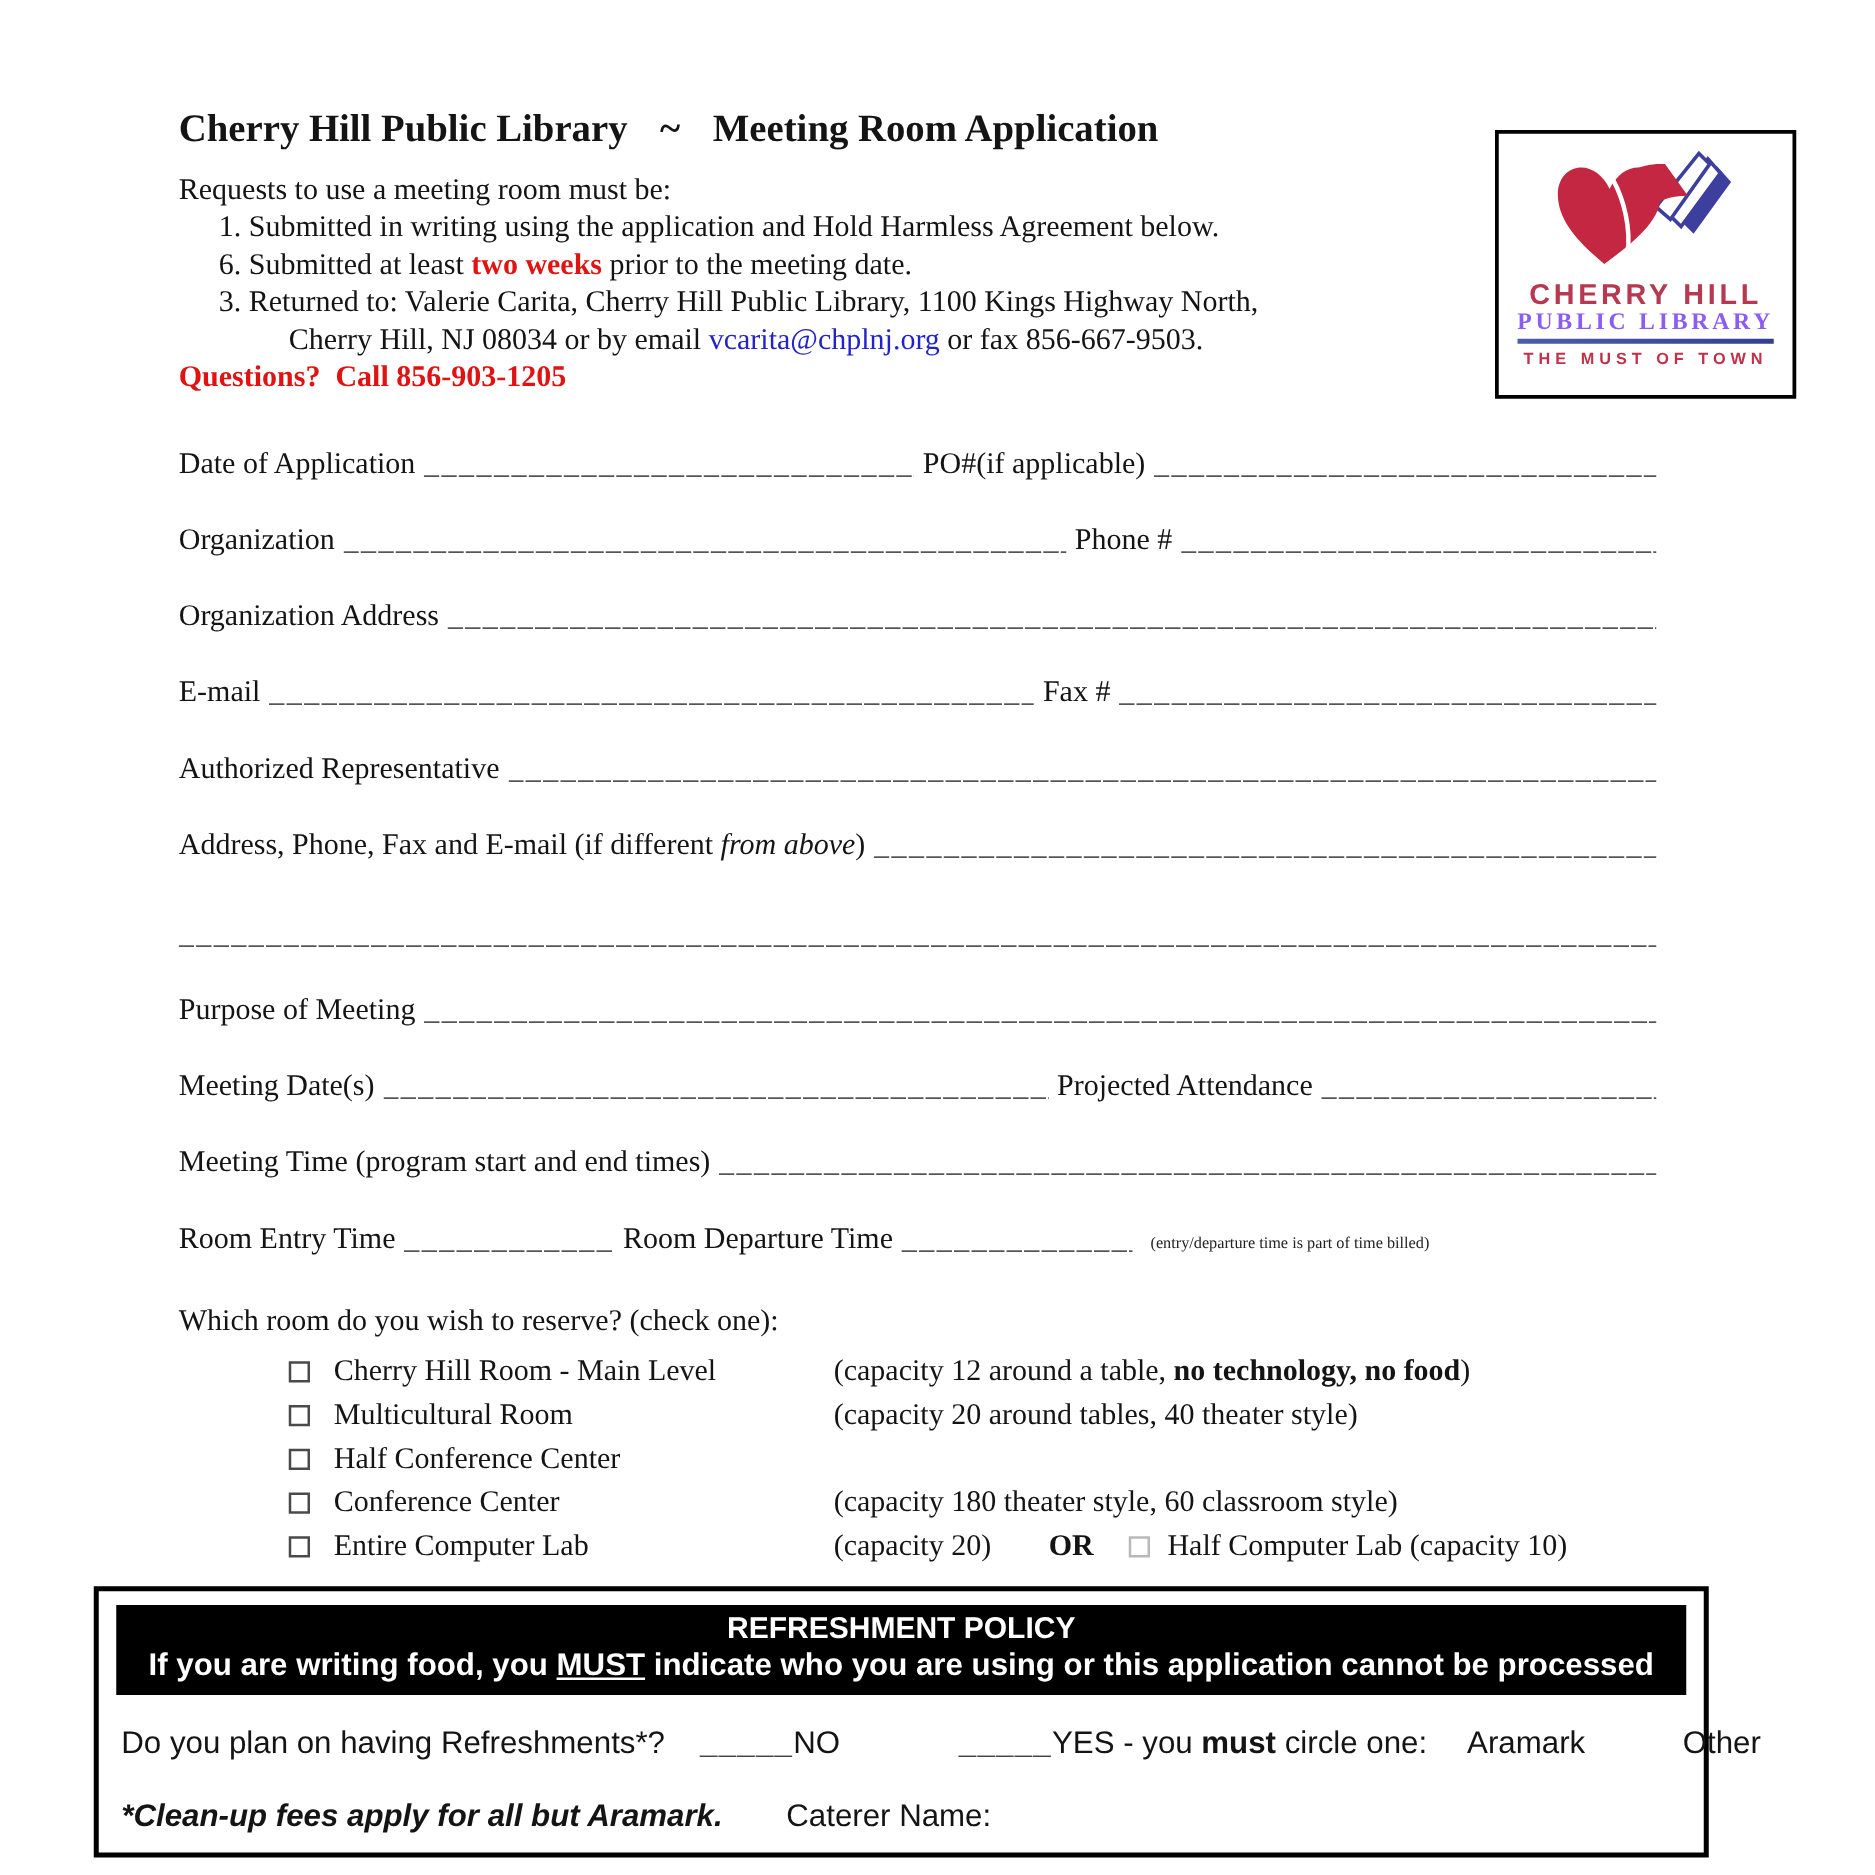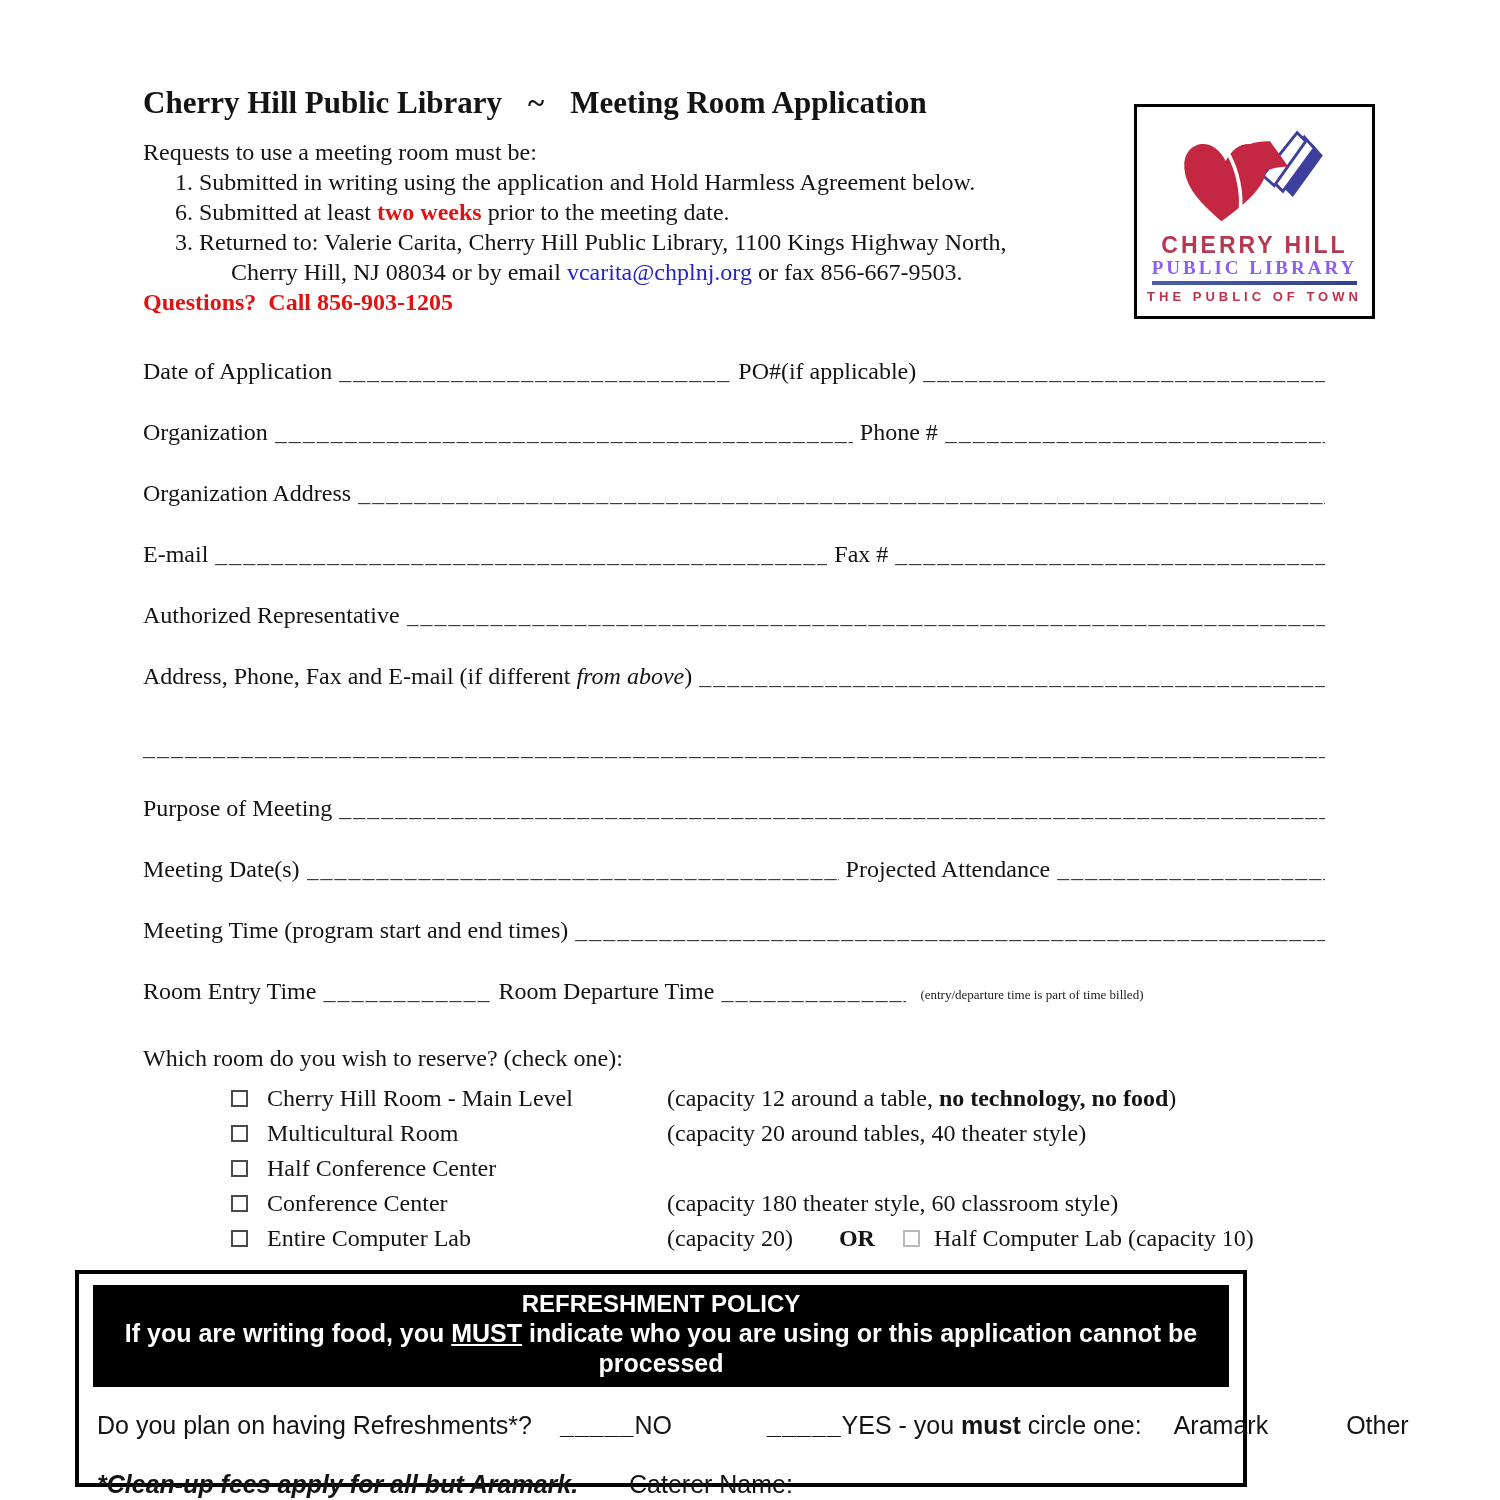--- a/index.html
+++ b/index.html
@@ -13,24 +13,24 @@
     box-sizing:border-box;
   }
   .content{padding:85px 175px 0 143px;}
 
   
   .title{font-size:31px;font-weight:bold;white-space:nowrap;}
   .title .tilde{display:inline-block;margin:0 26px;font-weight:bold;}
 
   
   .logo-box{
-    position:absolute;left:1134px;top:104px;width:241px;height:215px;
+    position:absolute;left:1196px;top:104px;width:241px;height:215px;
     border:3px solid #000;box-sizing:border-box;background:#fff;
     display:flex;flex-direction:column;align-items:center;justify-content:flex-start;
-    padding-top:16px;
+    padding-top:6px;
   }
   .logo-art{width:150px;height:108px;}
   .logo-line1{font-family:"Liberation Sans",sans-serif;font-size:23px;font-weight:bold;letter-spacing:3px;color:#b53950;line-height:24px;margin-top:2px;}
   .logo-line2{font-family:Liberation Serif, serif;font-size:19px;font-weight:bold;letter-spacing:3px;color:#8b5cf6;line-height:21px;}
   .logo-rule{width:205px;height:4px;background:linear-gradient(90deg,#4d5cab,#333f92);margin:3px 0 4px 0;}
   .logo-tag{font-family:"Liberation Sans",sans-serif;font-size:13px;font-weight:bold;letter-spacing:4px;color:#c2304a;}
 
   
   .intro{margin-top:16px;font-size:24px;line-height:30px;max-width:1010px;}
   .intro .item{padding-left:32px;}
@@ -61,21 +61,21 @@
   }
   .cbx.light{border-color:#b9b9b9;}
   .opt .name{flex:0 0 400px;white-space:nowrap;}
   .opt .cap{white-space:nowrap;}
   .bold{font-weight:bold;}
   .or{font-weight:bold;margin:0 28px 0 46px;}
   .cbx.inline{margin-left:0;margin-right:14px;}
 
   
   .refresh{
-    margin:14px 0 0 -68px;width:1172px;height:217px;box-sizing:border-box;
+    margin:14px 0 0 -68px;width:1292px;height:217px;box-sizing:border-box;
     border:4px solid #000;background:#fff;
     font-family:"Liberation Sans",sans-serif;
     padding:11px 14px 0 14px;
   }
   .band{
     background:#000;color:#fff;text-align:center;
     padding:5px 4px 9px 4px;
   }
   .band .l1{font-size:24px;font-weight:bold;line-height:28px;}
   .band .l2{font-size:25px;font-weight:bold;line-height:30px;}
@@ -99,21 +99,21 @@
       <polygon points="140,80 184,22 200,40 158,98" fill="#3d3f9e"></polygon>
       <polygon points="128,74 174,14 188,30 144,90" fill="#ffffff" stroke="#3d3f9e" stroke-width="4"></polygon>
       <polygon points="116,68 164,8 176,20 132,82" fill="#ffffff" stroke="#3d3f9e" stroke-width="4"></polygon>
       <path d="M58,132 C30,108 6,84 6,54 C6,26 32,16 50,30 C56,35 61,41 64,48 C67,41 72,35 78,30 C96,16 122,26 122,52 C122,84 90,108 58,132 Z" fill="#c42742"></path>
       <path d="M64,48 C76,30 102,18 126,20 L152,56 C130,54 104,66 94,84 Z" fill="#c42742"></path>
       <path d="M68,38 C80,60 88,92 84,120" stroke="#ffffff" stroke-width="5" fill="none"></path>
     </svg>
     <div class="logo-line1">CHERRY HILL</div>
     <div class="logo-line2">PUBLIC LIBRARY</div>
     <div class="logo-rule"></div>
-    <div class="logo-tag">THE PUBLIC OF TOWN</div>
+    <div class="logo-tag">THE MUST OF TOWN</div>
   </div>
 
   <div class="content">
 
     <div class="title">
       <span>Cherry Hill Public Library</span><span class="tilde">~</span><span>Meeting Room Application</span>
     </div>
 
     <div class="intro">
       <div>Requests to use a meeting room must be:</div>

